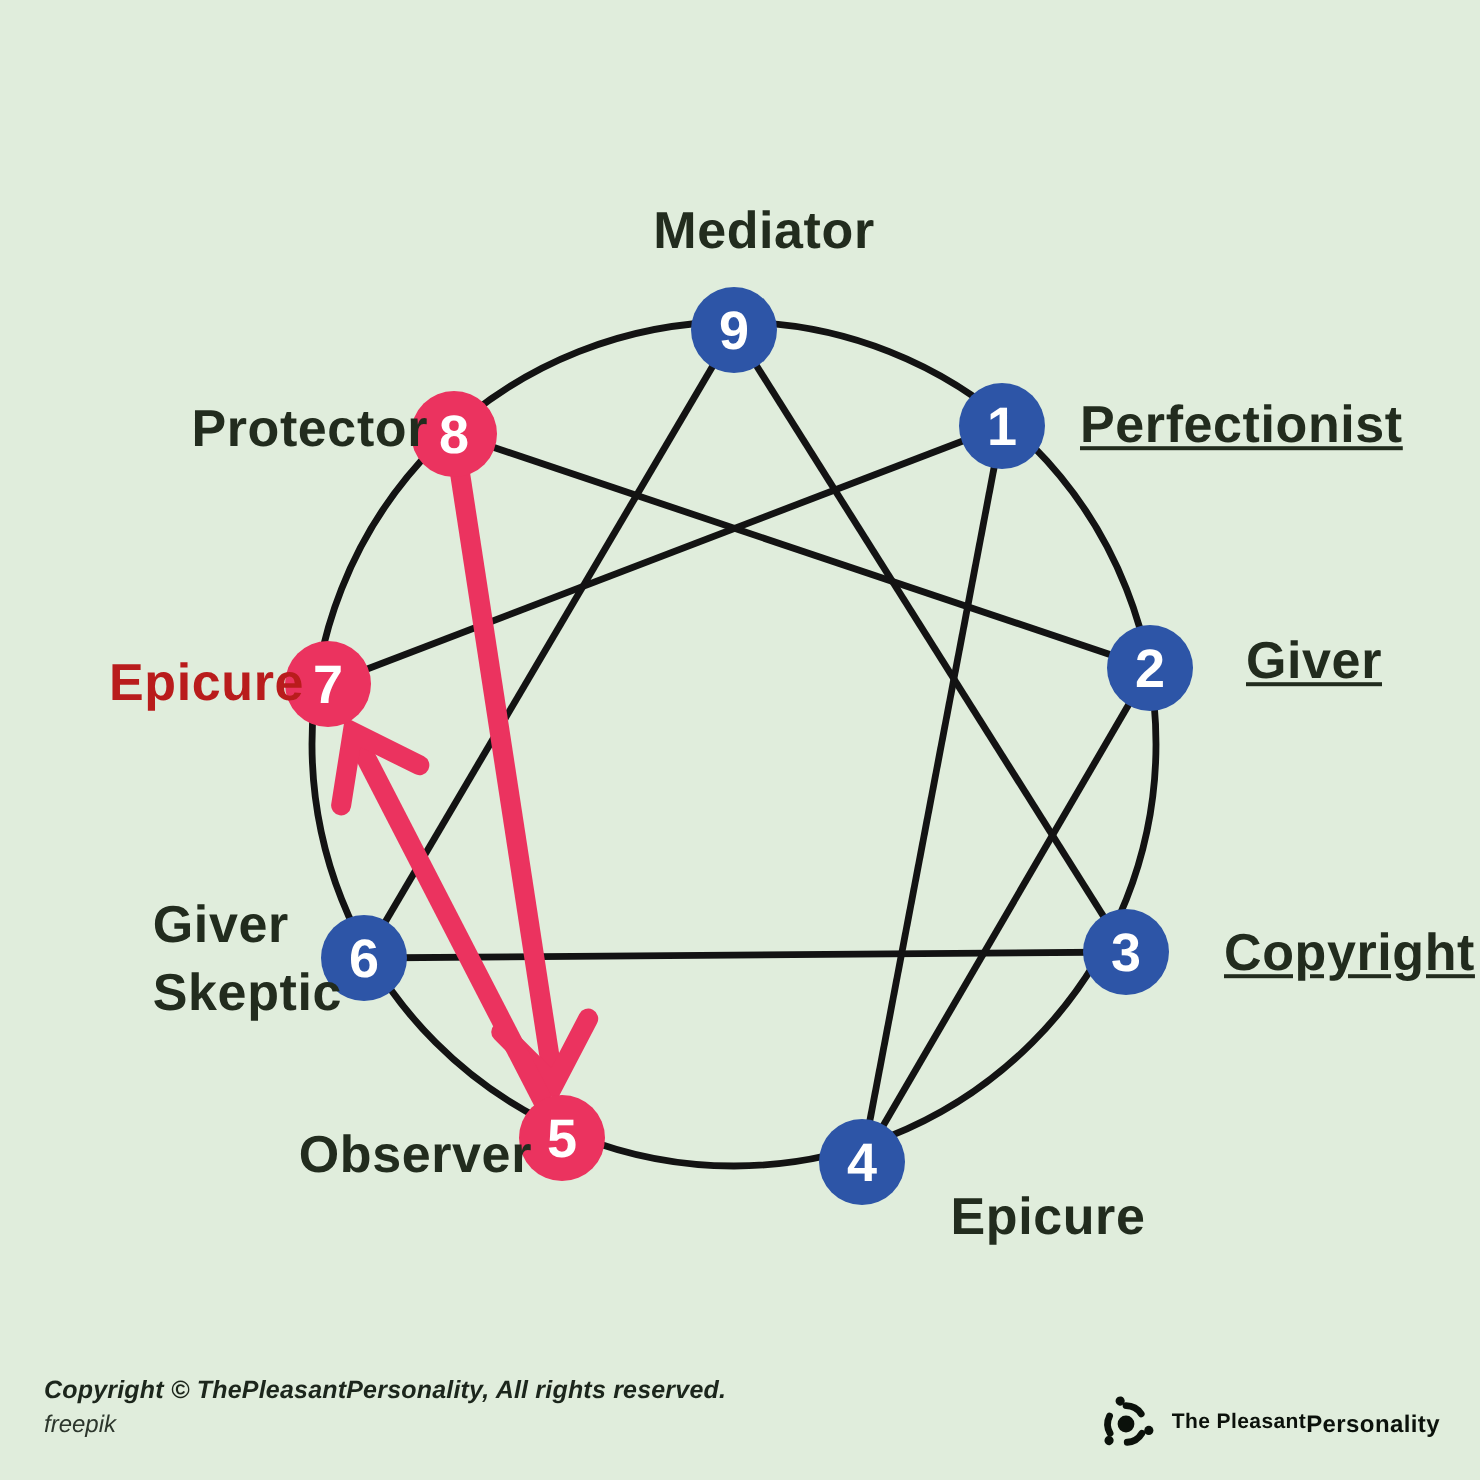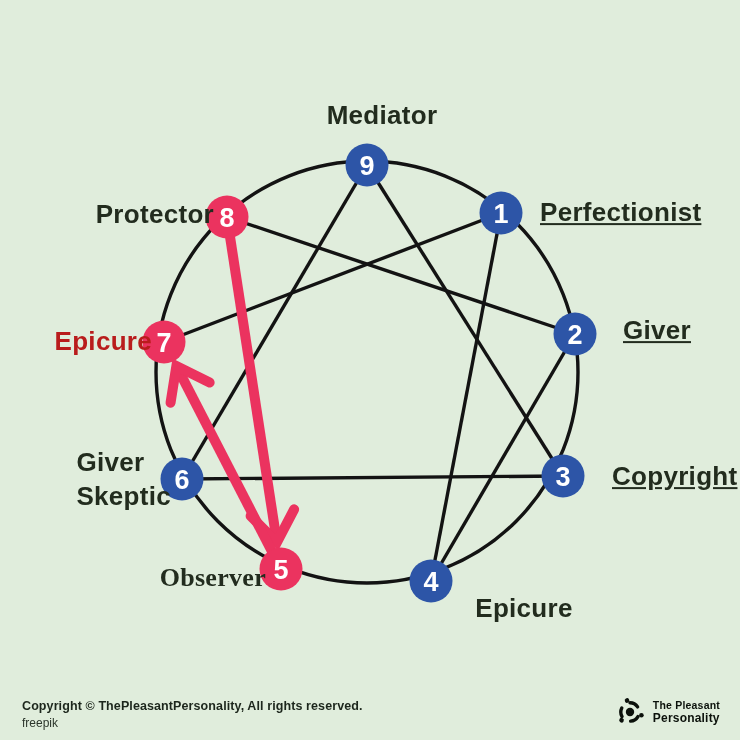--- a/index.html
+++ b/index.html
@@ -12,25 +12,25 @@
     font-weight:bold;
     font-size:26px;
     color:#222c1e;
     white-space:pre-line;
     line-height:1.3;
     letter-spacing:0.3px;
   }
   .anchor-center{transform:translate(-50%,-50%);text-align:center;}
   .anchor-left{transform:translate(0,-50%);text-align:right;text-decoration:underline;}
   .anchor-right{transform:translate(-100%,-50%);text-align:left;}
-  .footer-left{position:absolute;left:22px;bottom:10px;color:#1c261c;}
+  .footer-left{position:absolute;left:22px;bottom:21px;color:#1c261c;font-style:italic;}
   .copyright{font-size:12.5px;font-weight:bold;letter-spacing:0.1px;}
   .attribution{font-size:12px;margin-top:3px;color:#2c362c;}
   .brand{position:absolute;right:20px;bottom:12px;display:flex;align-items:center;gap:7px;color:#0b110b;}
-  .brand-text{display:flex;flex-direction:column;line-height:1;}
+  .brand-text{display:flex;line-height:1;}
   .brand-top{font-size:10.5px;font-weight:bold;margin-bottom:2px;letter-spacing:0.2px;}
   .brand-bottom{font-size:12px;font-weight:bold;letter-spacing:0.2px;}
 </style>
 </head>
 <body>
 
 <div class="stage">
 
   <svg id="diagram-svg" width="740" height="740" viewBox="0 0 740 740">
       <defs>
@@ -85,21 +85,21 @@
         <text x="227" y="217" text-anchor="middle" dy="0.36em" fill="#ffffff" font-size="27" font-weight="bold" font-family="&quot;Liberation Sans&quot;, sans-serif">8</text>
       </g>
     </svg>
 
   <div id="labels-layer">
       <div class="node-label anchor-center" style="left: 366px; top: 116px; color: rgb(34, 44, 30);">Mediator</div>
       <div class="node-label anchor-left" style="left: 524px; top: 213px; color: rgb(34, 44, 30);">Perfectionist</div>
       <div class="node-label anchor-left" style="left: 607px; top: 331px; color: rgb(34, 44, 30);">Giver</div>
       <div class="node-label anchor-left" style="left: 596px; top: 477px; color: rgb(34, 44, 30);">Copyright</div>
       <div class="node-label anchor-center" style="left: 508px; top: 609px; color: rgb(34, 44, 30);">Epicure</div>
-      <div class="node-label anchor-right" style="left: 250px; top: 578px; color: rgb(34, 44, 30); font-family: Liberation Serif, serif;">Observer</div>
+      <div class="node-label anchor-right" style="left: 250px; top: 578px; color: rgb(34, 44, 30);">Observer</div>
       <div class="node-label anchor-right" style="left: 155px; top: 480px; color: rgb(34, 44, 30);">Giver
 Skeptic</div>
       <div class="node-label anchor-right" style="left: 136px; top: 342px; color: #b91c1c;">Epicure</div>
       <div class="node-label anchor-right" style="left: 198px; top: 215px; color: rgb(34, 44, 30);">Protector</div>
     </div>
 
   <div class="footer-left">
     <div class="copyright">Copyright © ThePleasantPersonality, All rights reserved.</div>
     <div class="attribution">freepik</div>
   </div>

